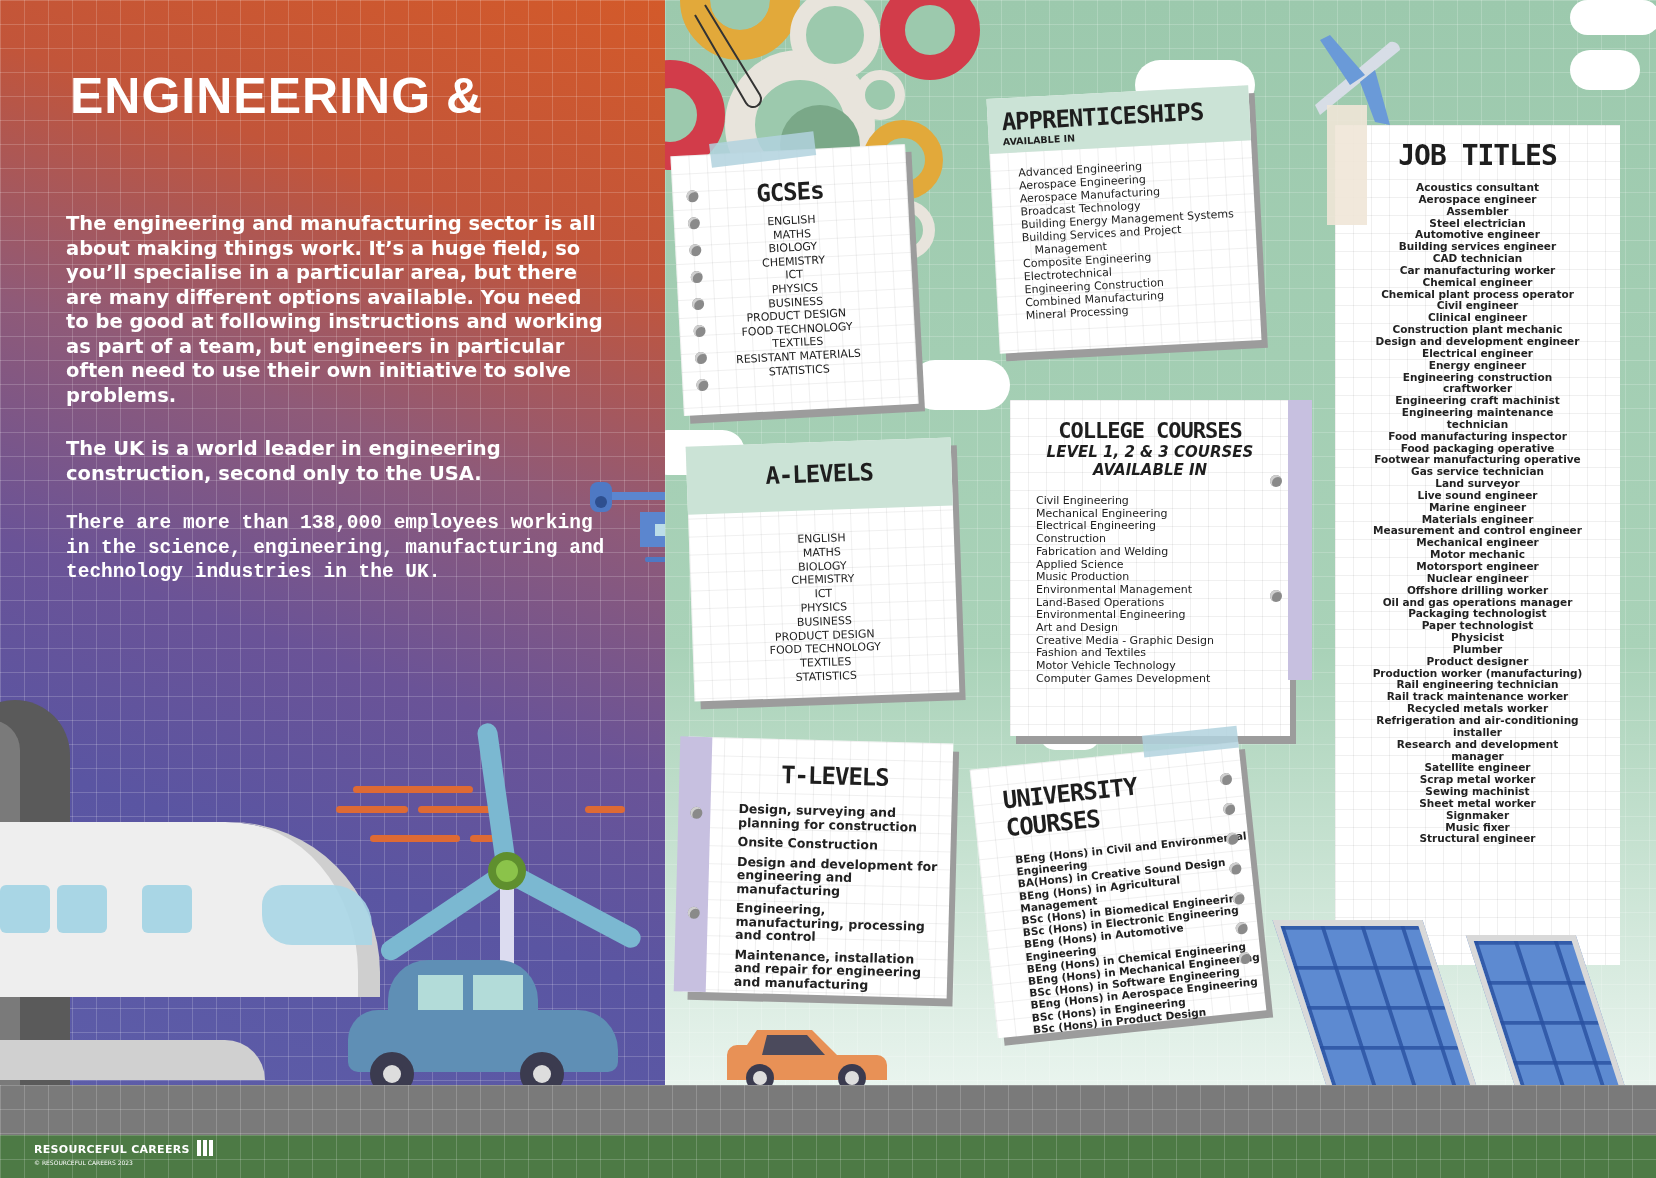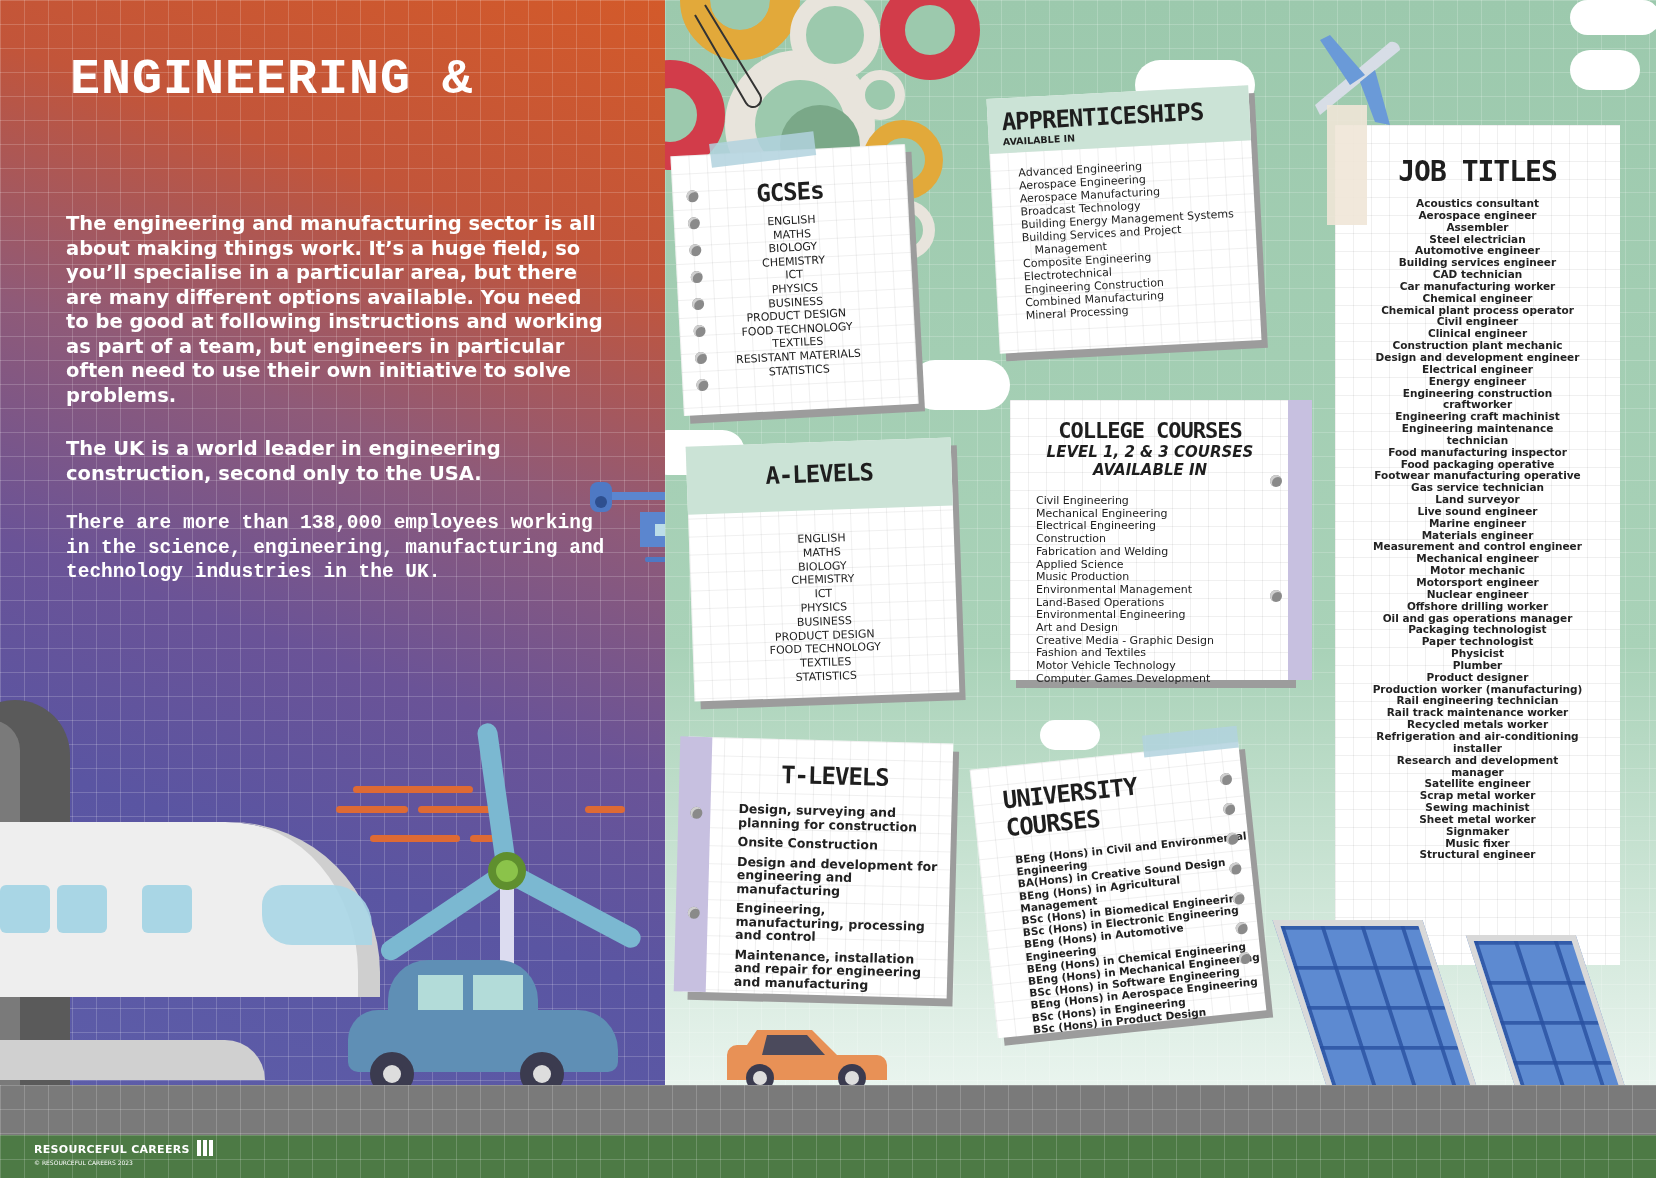--- a/index.html
+++ b/index.html
@@ -16,22 +16,22 @@
   }
 
   
   .left {
     position: absolute; left: 0; top: 0; width: 665px; height: 1178px;
     background: linear-gradient(200deg, #d35a2a 0%, #c2553a 20%, #8f5a78 38%, #6a5397 55%, #5a55a2 70%, #5e60ab 100%);
     overflow: hidden;
   }
   .left .grid { background-size: 24px 24px; }
   .title {
-    position: absolute; left: 70px; top: 52px; color: #fff;
-    font-family: Liberation Mono, monospace; font-weight: bold;
+    position: absolute; left: 70px; top: 68px; color: #fff;
+    font-family: Liberation Sans, sans-serif; font-weight: bold;
     font-size: 50px; line-height: 56px; letter-spacing: 1px; text-align: center;
   }
   .para {
     position: absolute; left: 66px; color: #fff; font-weight: bold;
     font-size: 19.5px; line-height: 24.5px; width: 540px;
   }
 
   
   .tunnel { position: absolute; left: -40px; top: 700px; width: 110px; height: 420px; background: #5a5a5a; border-radius: 60px 60px 0 0; }
   .tunnel2 { position: absolute; left: -40px; top: 720px; width: 60px; height: 400px; background: #7a7a7a; border-radius: 40px 40px 0 0; }
@@ -243,21 +243,21 @@
       <li>ICT</li>
       <li>PHYSICS</li>
       <li>BUSINESS</li>
       <li>PRODUCT DESIGN</li>
       <li>FOOD TECHNOLOGY</li>
       <li>TEXTILES</li>
       <li>STATISTICS</li>
     </ul>
   </div>
 
-  <div class="card" style="left:345px; top:400px; width:280px; height:280px;">
+  <div class="card" style="left:345px; top:400px; width:280px; height:336px;">
     <div class="spine" style="right:-22px; top:0; width:24px; height:280px;"></div>
     <div class="hole" style="right:8px; top:75px;"></div>
     <div class="hole" style="right:8px; top:190px;"></div>
     <div class="card-title" style="margin-top:18px; font-size:22px;">COLLEGE COURSES</div>
     <div class="card-sub centered" style="font-size:15px;font-style:italic;">LEVEL 1, 2 &amp; 3 COURSES AVAILABLE IN</div>
     <ul class="list" style="padding:16px 0 0 26px; line-height:12.7px;">
       <li>Civil Engineering</li>
       <li>Mechanical Engineering</li>
       <li>Electrical Engineering</li>
       <li>Construction</li>
@@ -313,21 +313,21 @@
       <li>BEng (Hons) in Mechanical Engineering</li>
       <li>BSc (Hons) in Software Engineering</li>
       <li>BEng (Hons) in Aerospace Engineering</li>
       <li>BSc (Hons) in Engineering</li>
       <li>BSc (Hons) in Product Design</li>
     </ul>
   </div>
 
   <div class="card" style="left:670px; top:125px; width:285px; height:840px; box-shadow:none;">
     <div class="tape" style="left:-8px; top:-20px; width:40px; height:120px; background:rgba(240,230,215,0.9);"></div>
-    <div class="card-title" style="margin-top:30px; font-size:28px;">JOB TITLES</div>
+    <div class="card-title" style="margin-top:14px; font-size:28px;">JOB TITLES</div>
     <ul class="list centered" style="margin-top:10px; font-size:10.5px; line-height:11.85px; font-weight:bold;">
       <li>Acoustics consultant</li>
       <li>Aerospace engineer</li>
       <li>Assembler</li>
       <li>Steel electrician</li>
       <li>Automotive engineer</li>
       <li>Building services engineer</li>
       <li>CAD technician</li>
       <li>Car manufacturing worker</li>
       <li>Chemical engineer</li>

